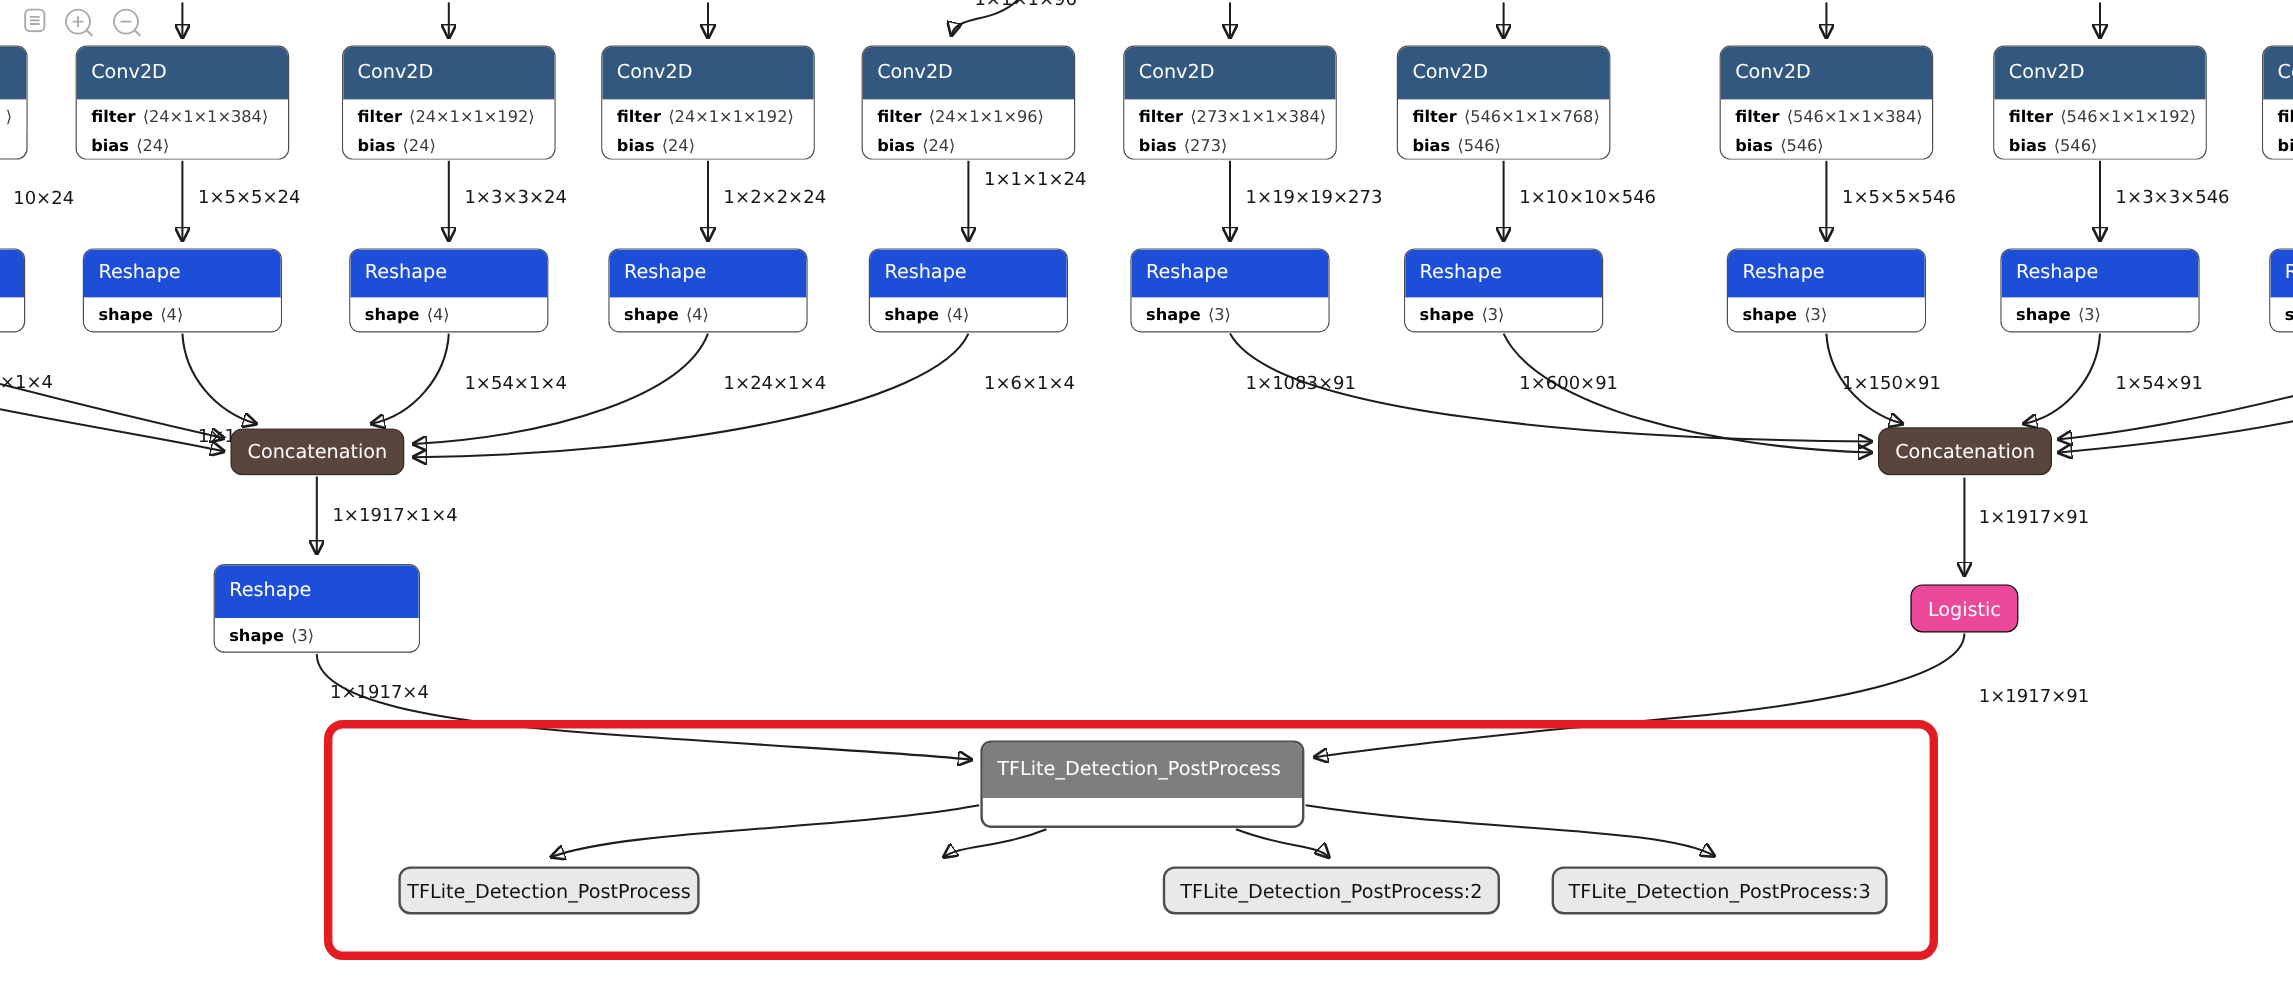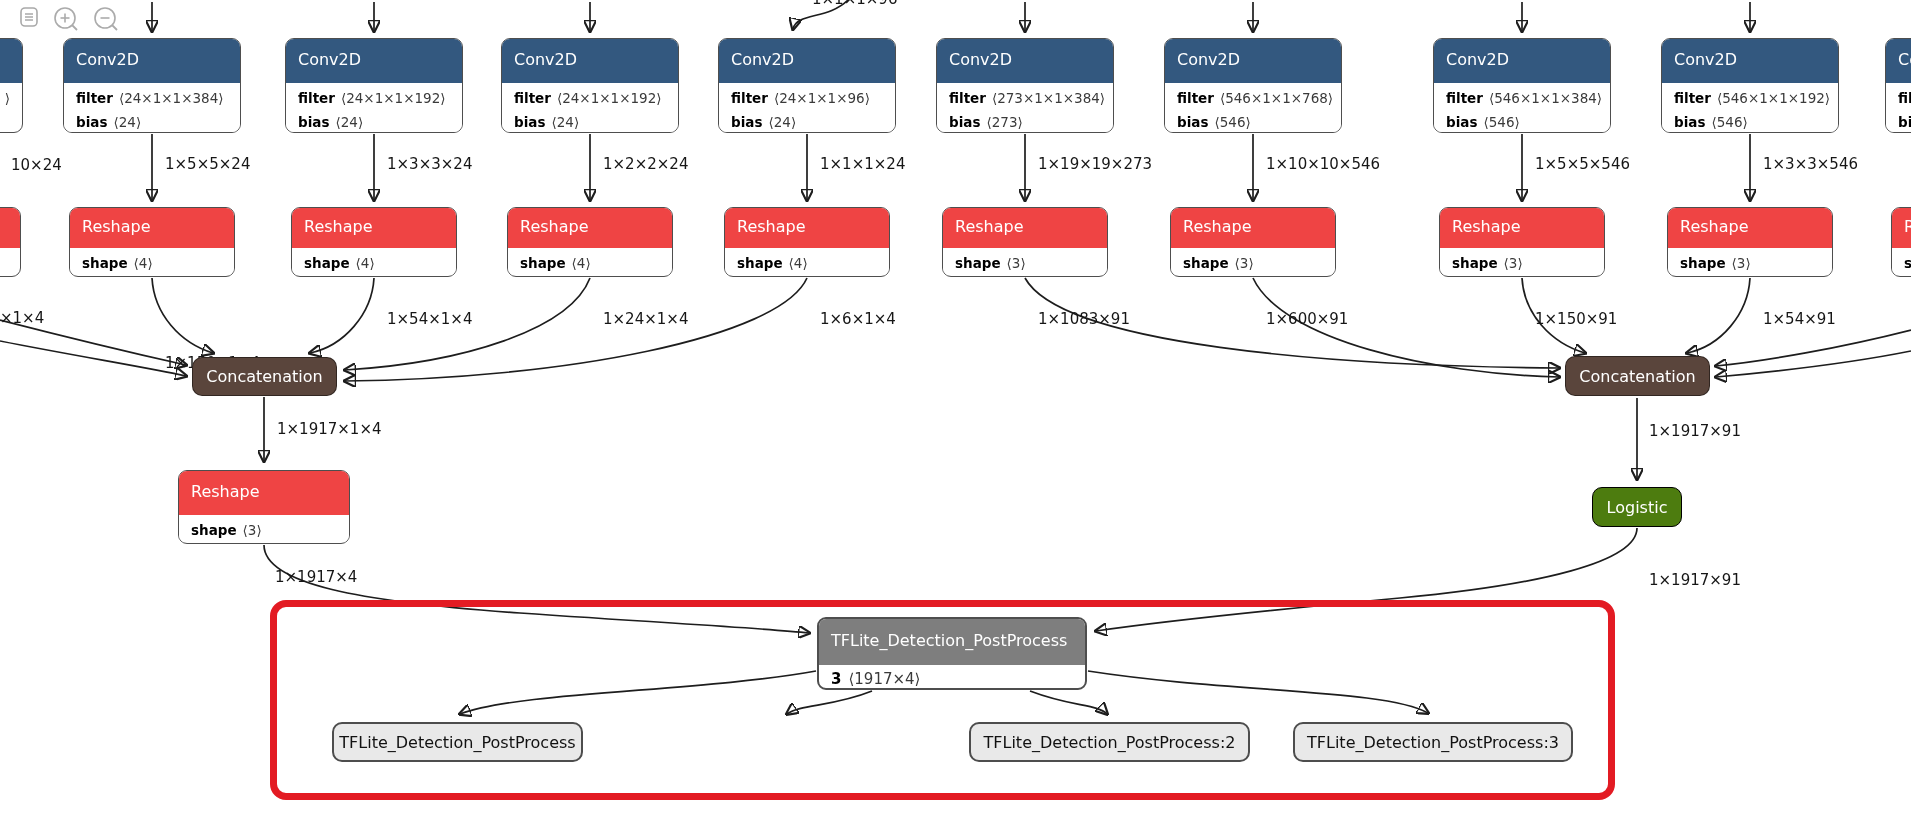--- a/index.html
+++ b/index.html
@@ -4,30 +4,30 @@
 <style>
   html,body{margin:0;padding:0;background:#fff;}
   #canvas{position:relative;width:1911px;height:839px;overflow:hidden;background:#ffffff;
           font-family:"DejaVu Sans","Liberation Sans",sans-serif;}
   #edges{position:absolute;left:0;top:0;z-index:1;}
   #edges path, #edges line{fill:none;stroke:#1d1d1d;stroke-width:1.7px;}
   .node{position:absolute;z-index:3;background:#fff;border:1.6px solid #4e4e4e;border-radius:9px;
         overflow:hidden;box-sizing:border-box;}
   .node-header{color:#fff;font-size:16px;padding:4px 12px;white-space:nowrap;}
   .hdr-conv{background:#33587F;height:36px;line-height:34px;}
-  .hdr-brown{background:#ef4444;height:32px;line-height:30px;}
+  .hdr-brown{background:#1d4ed8;height:32px;line-height:30px;}
   .hdr-gray{background:#7E7E7E;height:38px;line-height:36px;}
   .node-body{background:#fff;padding-top:3px;}
   .attr{font-size:13.5px;line-height:24px;padding:0 12px;white-space:nowrap;color:#3a3a3a;}
   .attr b{color:#000;font-weight:bold;margin-right:6px;}
   .pill{position:absolute;z-index:3;border-radius:10px;color:#fff;font-size:16px;
         display:flex;align-items:center;justify-content:center;box-sizing:border-box;
         border:1.5px solid rgba(0,0,0,0.45);white-space:nowrap;}
   .pill-brown{background:#5A453C;}
-  .pill-black{background:#4d7c0f;border-color:#000;}
+  .pill-black{background:#ec4899;border-color:#000;}
   .output-node{position:absolute;z-index:3;background:#e9e9e9;border:2px solid #4d4d4d;border-radius:10px;
         display:flex;align-items:center;justify-content:center;font-size:16px;color:#111;
         box-sizing:border-box;white-space:nowrap;}
   .elabel{position:absolute;z-index:2;font-size:15px;color:#161616;white-space:nowrap;}
   #redbox{position:absolute;z-index:4;left:270px;top:600px;width:1331px;height:186px;
         border:7px solid #E31B23;border-radius:16px;pointer-events:none;}
   #toolbar{position:absolute;z-index:6;left:20px;top:6px;}
   .tool-btn{display:inline-block;margin-right:9px;vertical-align:top;cursor:pointer;}
   #pp-body{font-size:15px;padding:5px 12px;white-space:nowrap;color:#3a3a3a;}
   #pp-body b{color:#000;margin-right:7px;}
@@ -165,21 +165,21 @@
     </div>
     <div class="elabel" style="left:603px;top:310px;">1×24×1×4</div>
 
     <div class="node" style="left:718px;top:38px;width:178px;height:95px;">
       <div class="node-header hdr-conv">Conv2D</div>
       <div class="node-body">
         <div class="attr"><b>filter</b><span>⟨24×1×1×96⟩</span></div>
         <div class="attr"><b>bias</b><span>⟨24⟩</span></div>
       </div>
     </div>
-    <div class="elabel" style="left:820px;top:155px;">1×1×1×24</div>
+    <div class="elabel" style="left:820px;top:140px;">1×1×1×24</div>
     <div class="node" style="left:724px;top:207px;width:166px;height:70px;">
       <div class="node-header hdr-brown">Reshape</div>
       <div class="node-body">
         <div class="attr"><b>shape</b><span>⟨4⟩</span></div>
       </div>
     </div>
     <div class="elabel" style="left:820px;top:310px;">1×6×1×4</div>
 
     <div class="node" style="left:936px;top:38px;width:178px;height:95px;">
       <div class="node-header hdr-conv">Conv2D</div>
@@ -294,23 +294,20 @@
   </div>
   <div class="elabel" style="left:1649px;top:422px;">1×1917×91</div>
 
   <div class="pill pill-black" style="left:1592px;top:487px;width:90px;height:40px;">
     <span>Logistic</span>
   </div>
   <div class="elabel" style="left:1649px;top:571px;">1×1917×91</div>
 
   <div class="node" style="left:817px;top:617px;width:270px;height:73px;border-width:2px;">
     <div class="node-header hdr-gray">TFLite_Detection_PostProcess</div>
-    <div id="pp-body">
-      <b>3</b><span>⟨1917×4⟩</span>
-    </div>
   </div>
 
   <div class="output-node" style="left:332px;top:722px;width:251px;height:40px;">
     <span>TFLite_Detection_PostProcess</span>
   </div>
   <div class="output-node" style="left:969px;top:722px;width:281px;height:40px;">
     <span>TFLite_Detection_PostProcess:2</span>
   </div>
   <div class="output-node" style="left:1293px;top:722px;width:280px;height:40px;">
     <span>TFLite_Detection_PostProcess:3</span>

